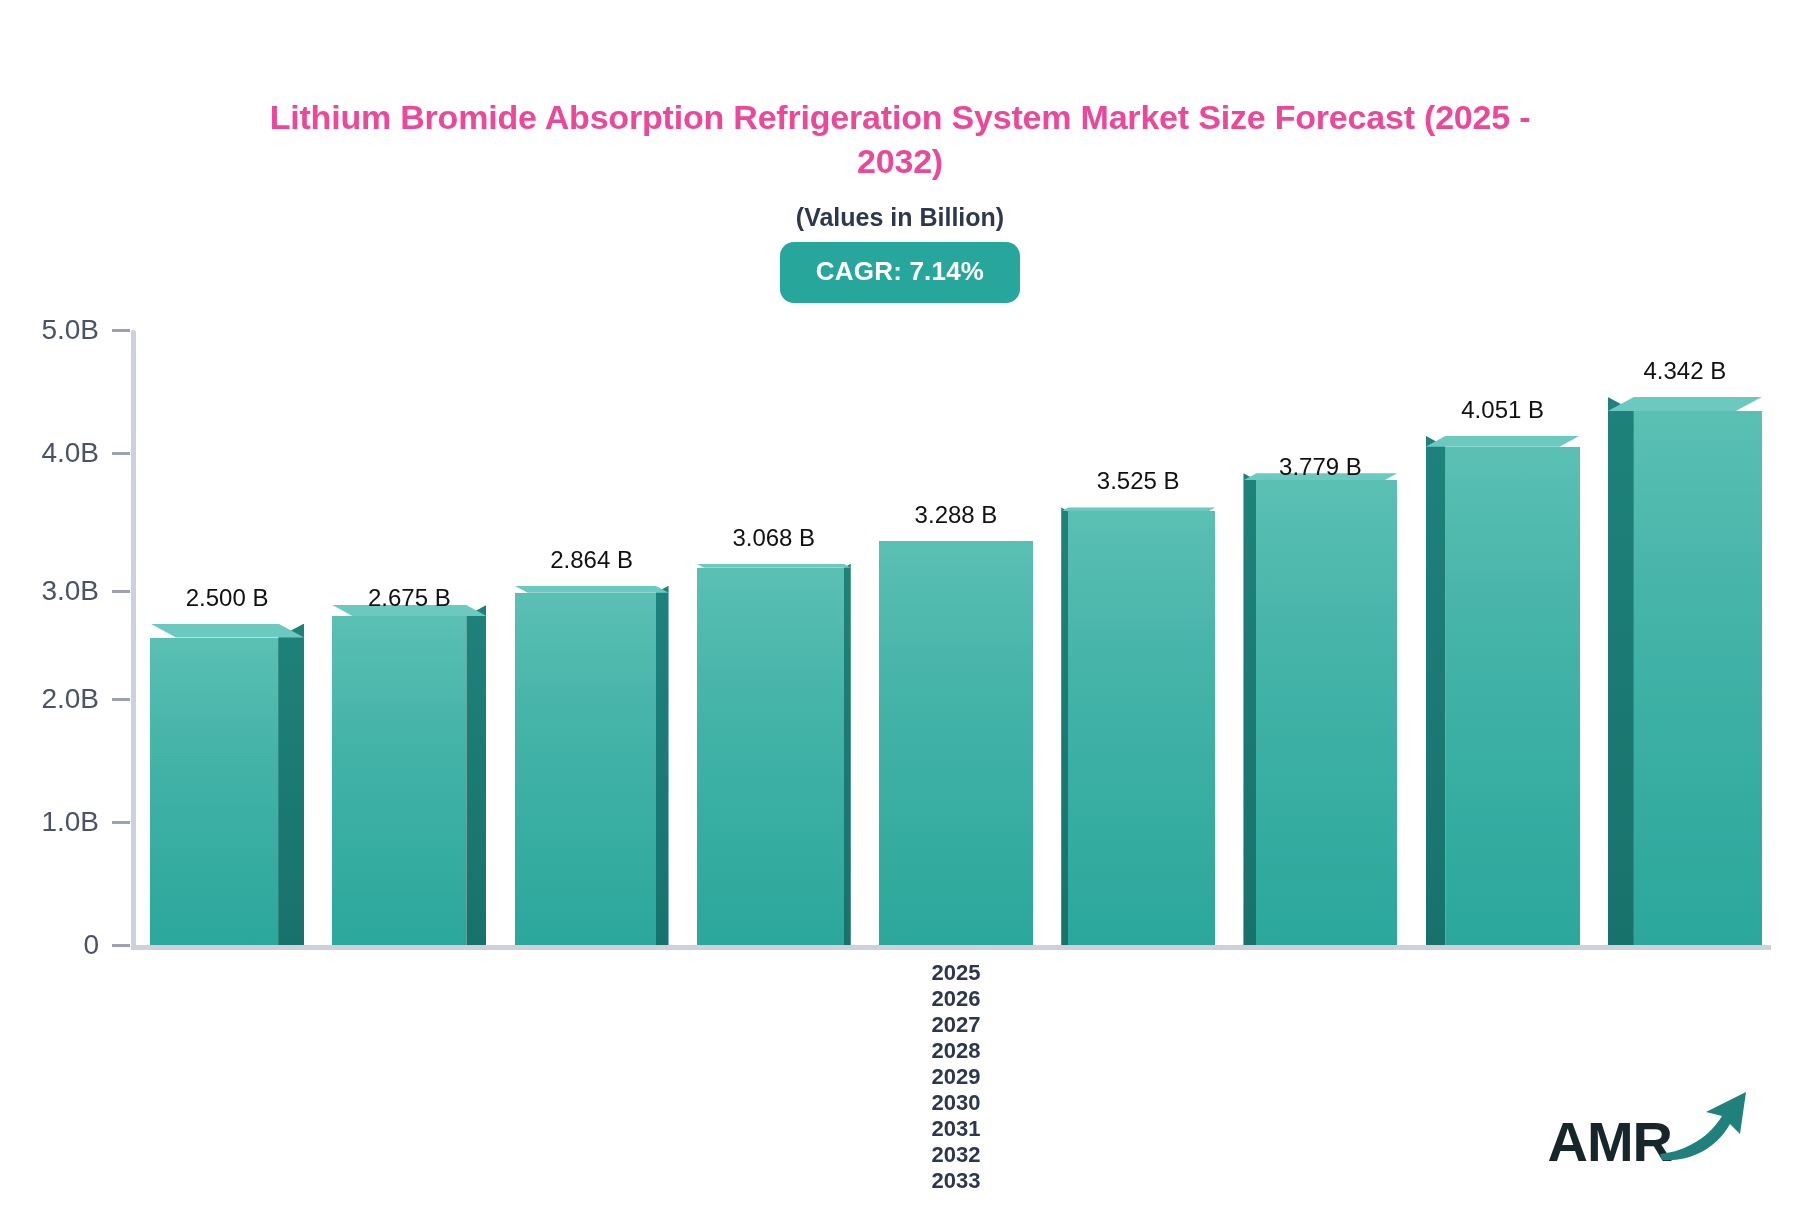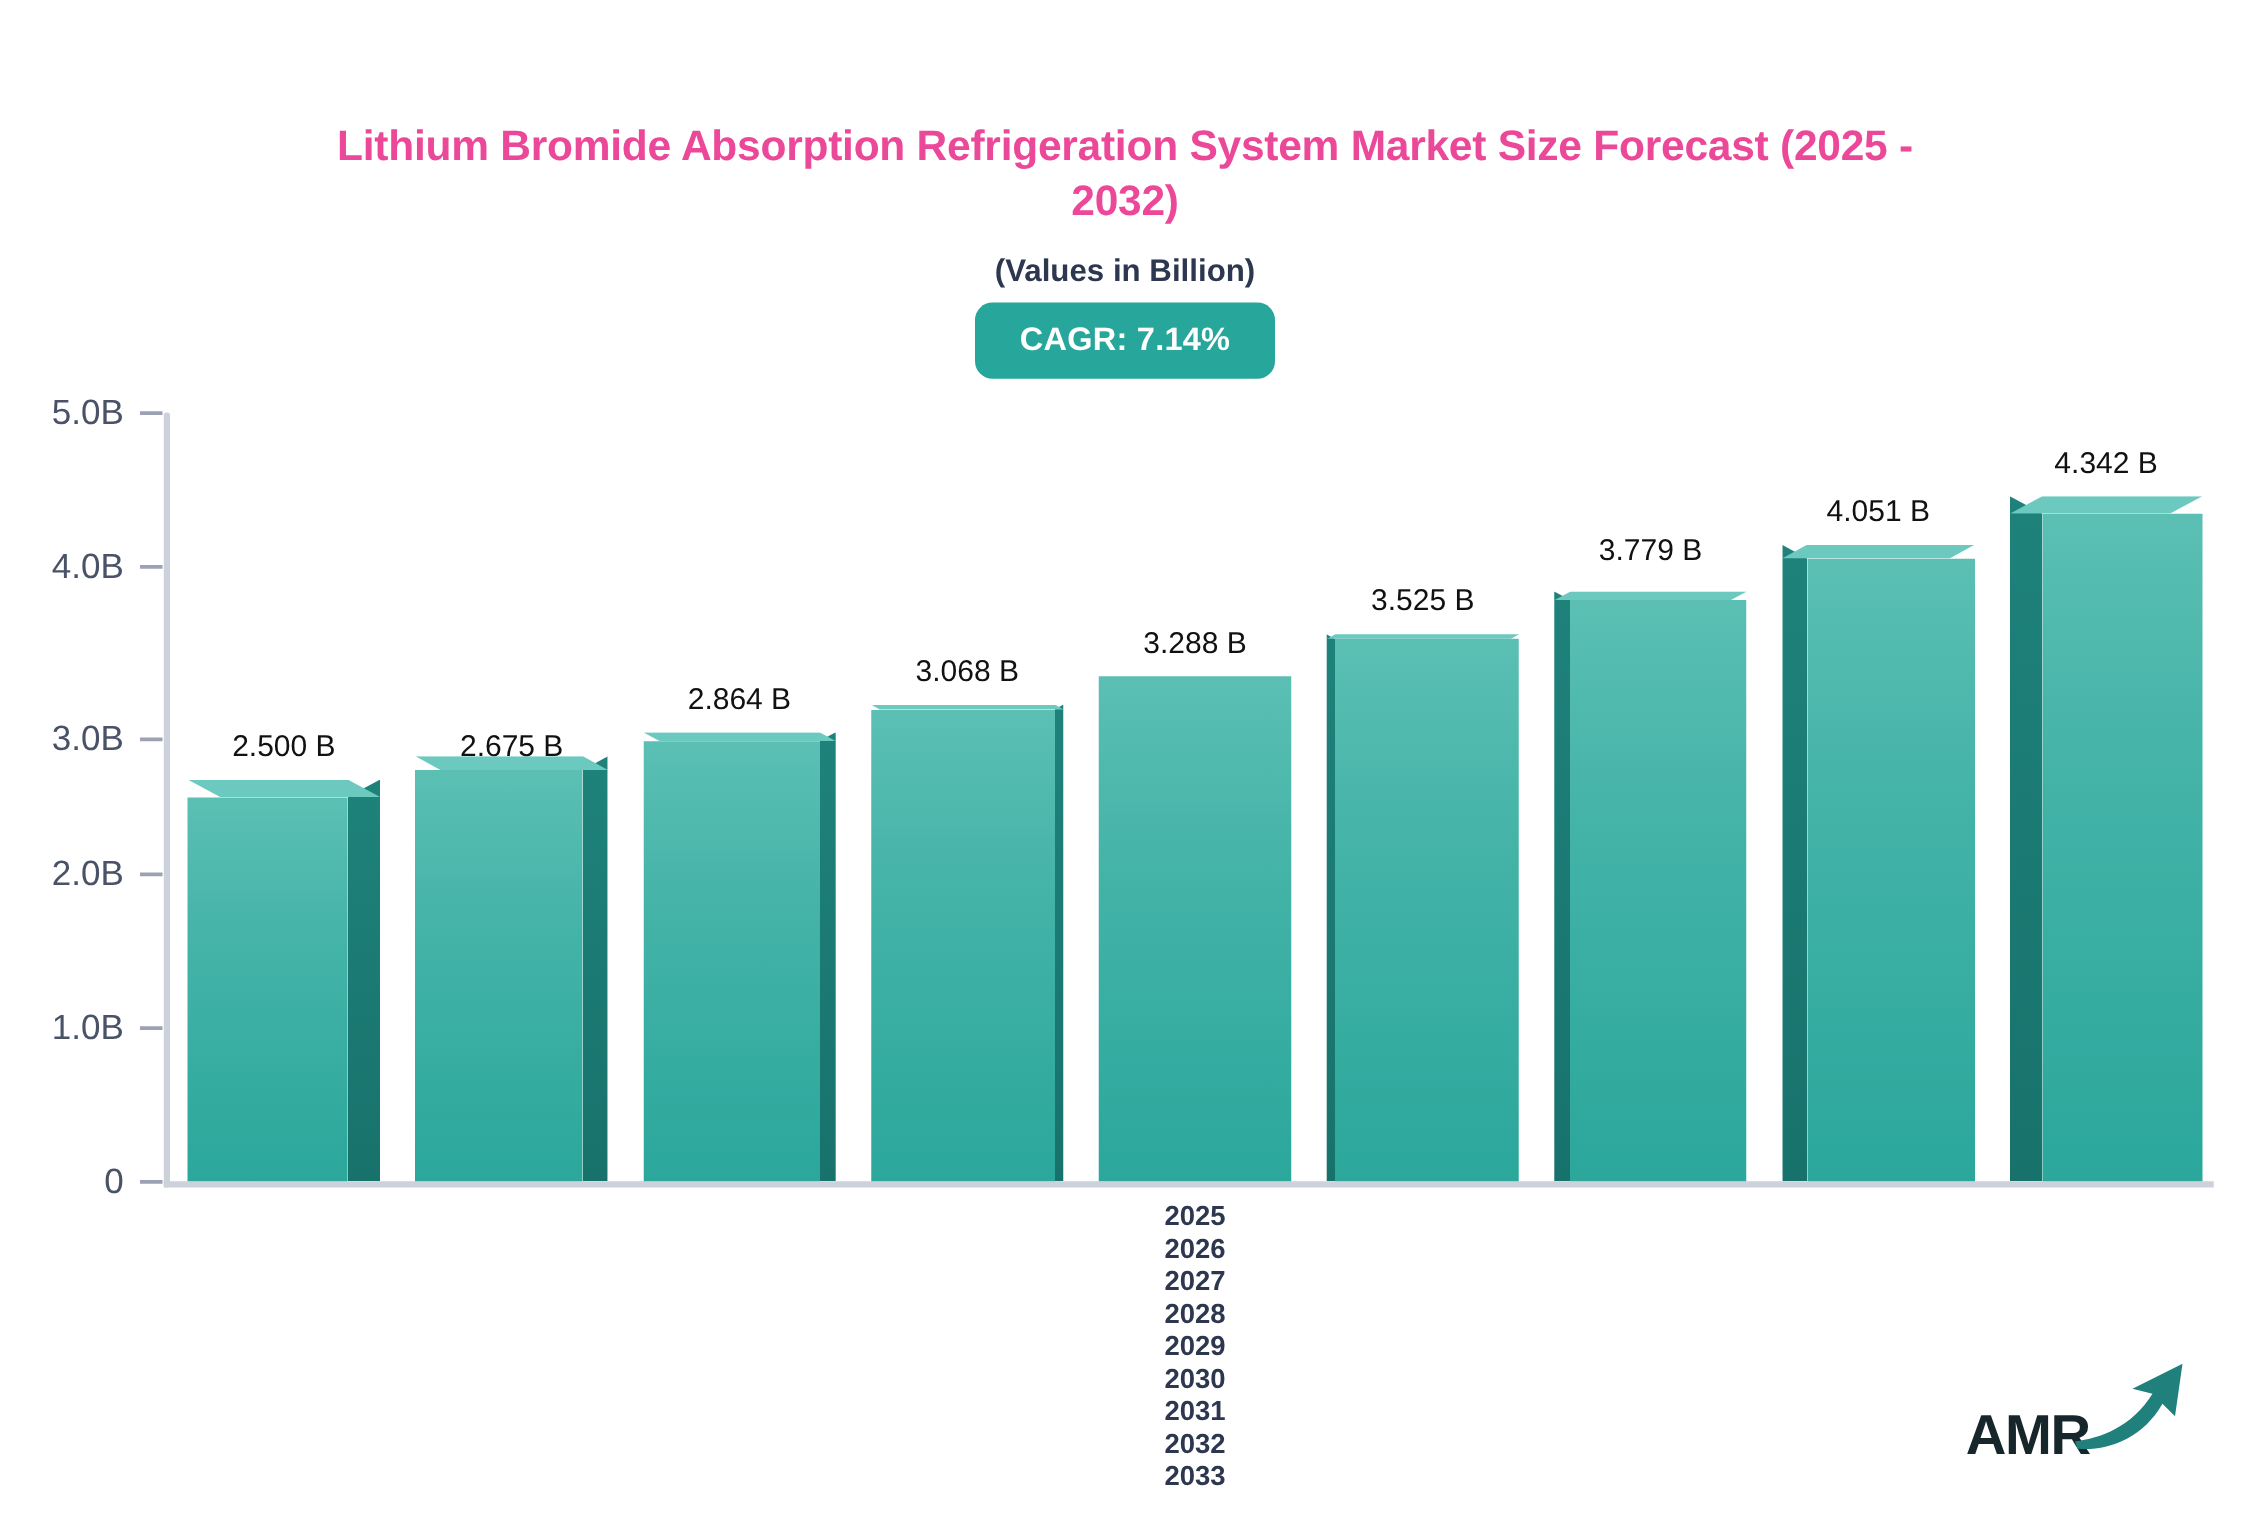--- a/index.html
+++ b/index.html
@@ -184,21 +184,21 @@
 
   
   .logo {
     position: absolute;
     right: 46px;
     bottom: 42px;
     display: flex;
     align-items: flex-end;
   }
   .logo-text {
-    font-size: 45px;
+    font-size: 56px;
     font-weight: bold;
     color: #16262b;
     letter-spacing: -1px;
     line-height: 1;
   }
   .logo-arrow {
     margin-left: -14px;
     margin-bottom: 4px;
   }
 </style>
@@ -301,21 +301,21 @@
           <div class="val-label" style="bottom: 449.575px;">3.525 B</div>
         </div>
       </div>
       <div class="bar-slot">
         <div class="bar-stack">
           <div class="bar3d" style="height: 471.817px;">
             <div class="face-front" style="height: 464.817px; width: calc(100% - 13px); right: 0px; left: auto;"></div>
             <div class="face-side" style="width: 13px; height: 471.817px; left: 0px; clip-path: polygon(0px 0px, 100% 7px, 100% 100%, 0px 100%);"></div>
             <div class="face-top" style="height: 7px; width: 100%; left: 0px; top: 0px; clip-path: polygon(13px 0px, 100% 0px, calc(100% - 13px) 100%, 0px 100%);"></div>
           </div>
-          <div class="val-label" style="bottom: 490px; margin-top: 48px;">3.779 B</div>
+          <div class="val-label" style="bottom: 464px; margin-top: 48px;">3.779 B</div>
         </div>
       </div>
       <div class="bar-slot">
         <div class="bar-stack">
           <div class="bar3d" style="height: 509.273px;">
             <div class="face-front" style="height: 498.273px; width: calc(100% - 20px); right: 0px; left: auto;"></div>
             <div class="face-side" style="width: 20px; height: 509.273px; left: 0px; clip-path: polygon(0px 0px, 100% 11px, 100% 100%, 0px 100%);"></div>
             <div class="face-top" style="height: 11px; width: 100%; left: 0px; top: 0px; clip-path: polygon(20px 0px, 100% 0px, calc(100% - 20px) 100%, 0px 100%);"></div>
           </div>
           <div class="val-label" style="bottom: 521.273px;">4.051 B</div>

